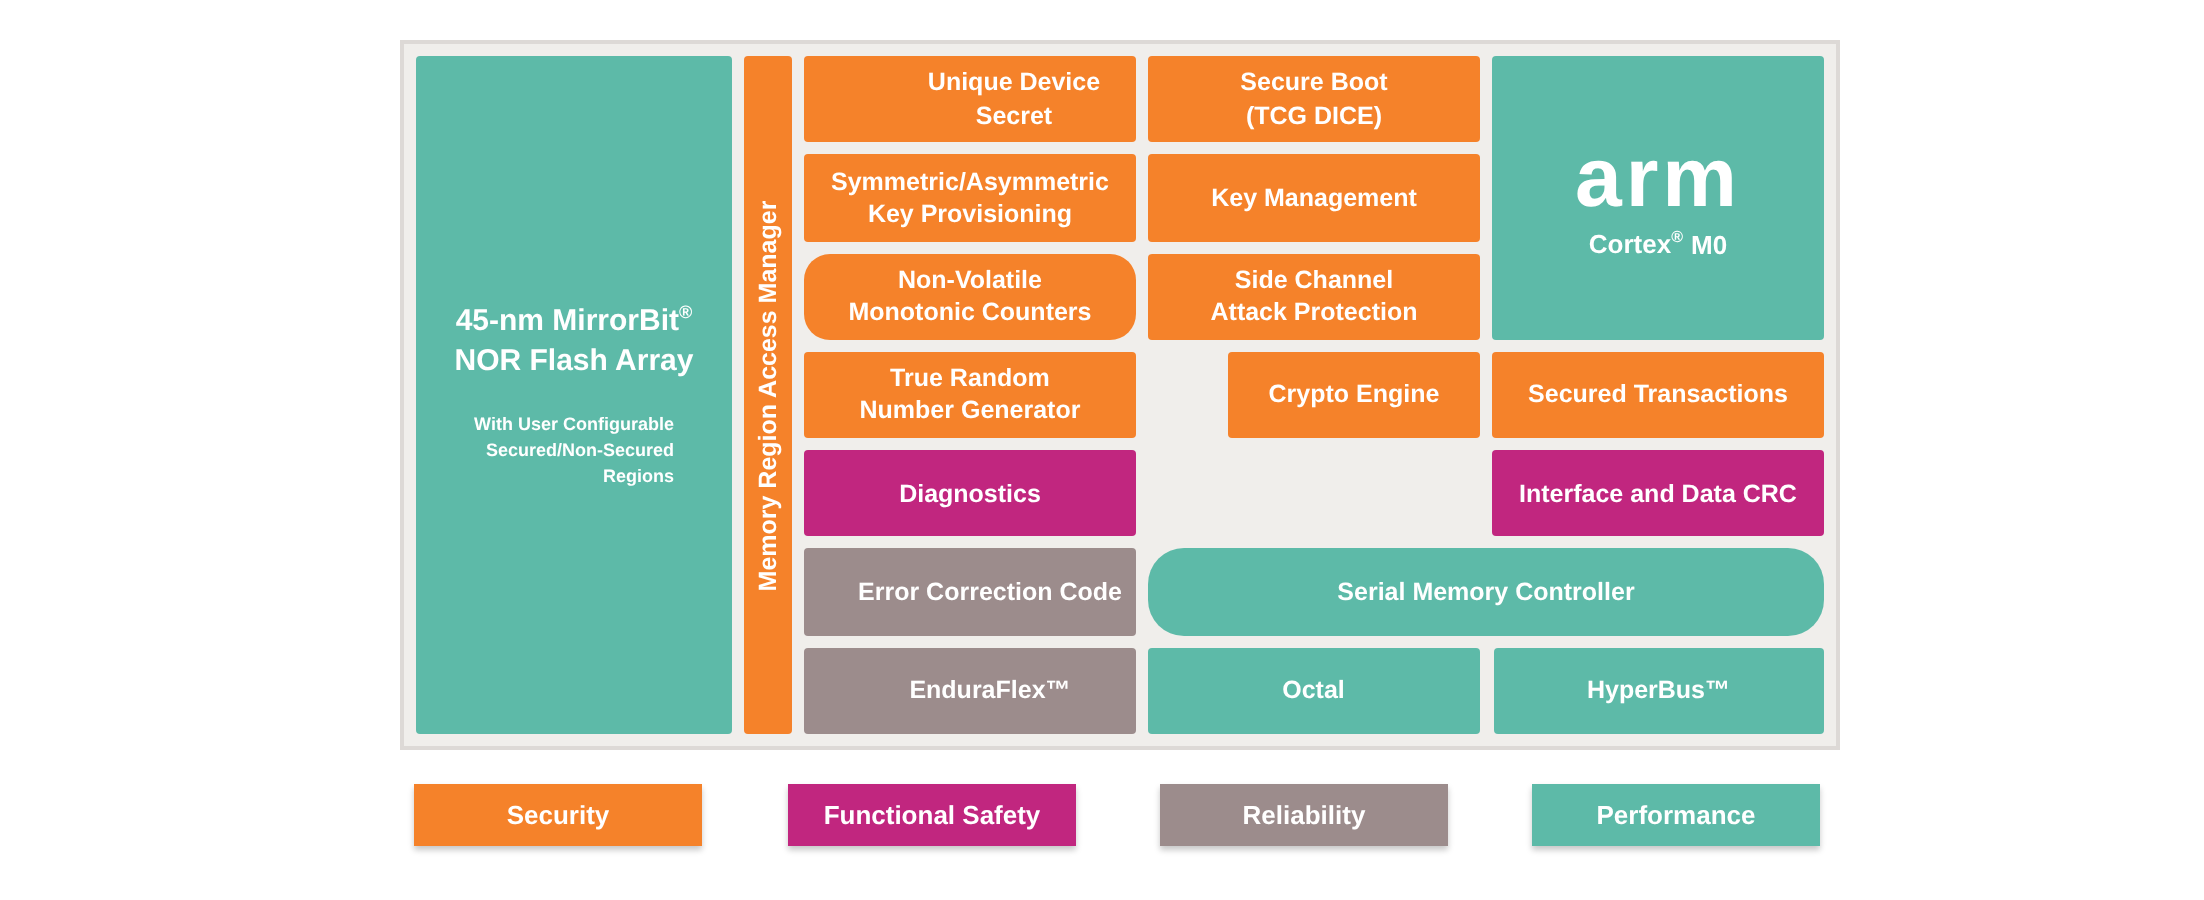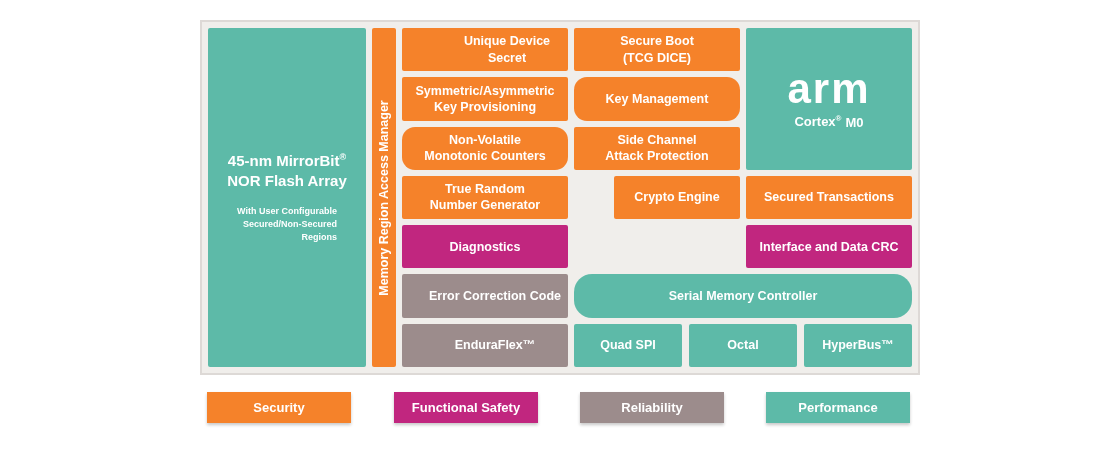--- a/index.html
+++ b/index.html
@@ -106,21 +106,21 @@
 
         <div class="block teal b-arm" style="background-color: rgb(93, 186, 168);">
           <div class="arm-logo">arm</div>
           <div class="arm-core"><span>Cortex</span><sup>®</sup><span class="core-suffix">M0</span></div>
         </div>
 
         <div class="block orange b-kp" style="background-color: rgb(245, 130, 42);">
             <span class="block-label">Symmetric/Asymmetric
 Key Provisioning</span>
           </div>
-        <div class="block orange b-km" style="background-color: rgb(245, 130, 42); border-radius: 13px;">
+        <div class="block orange b-km" style="background-color: rgb(245, 130, 42);">
             <span class="block-label">Key Management</span>
           </div>
 
         <div class="block orange b-mc" style="background-color: rgb(245, 130, 42); border-radius: 13px;">
             <span class="block-label">Non-Volatile
 Monotonic Counters</span>
           </div>
         <div class="block orange b-sc" style="background-color: rgb(245, 130, 42);">
             <span class="block-label">Side Channel
 Attack Protection</span>
@@ -149,23 +149,20 @@
           </div>
         <div class="block teal b-smc" style="background-color: rgb(93, 186, 168);">
             <span class="block-label">Serial Memory Controller</span>
           </div>
 
         <div class="block gray b-ef" style="background-color: rgb(156, 140, 140);">
             <span class="block-label">EnduraFlex™</span>
           </div>
         <div class="r7-wrap">
           <div class="block teal" style="background-color: rgb(93, 186, 168);">
-              <span class="block-label">Quad SPI</span>
-            </div>
-          <div class="block teal" style="background-color: rgb(93, 186, 168);">
               <span class="block-label">Octal</span>
             </div>
           <div class="block teal" style="background-color: rgb(93, 186, 168);">
               <span class="block-label">HyperBus™</span>
             </div>
         </div>
       </div>
     </div>
   </div>
 

